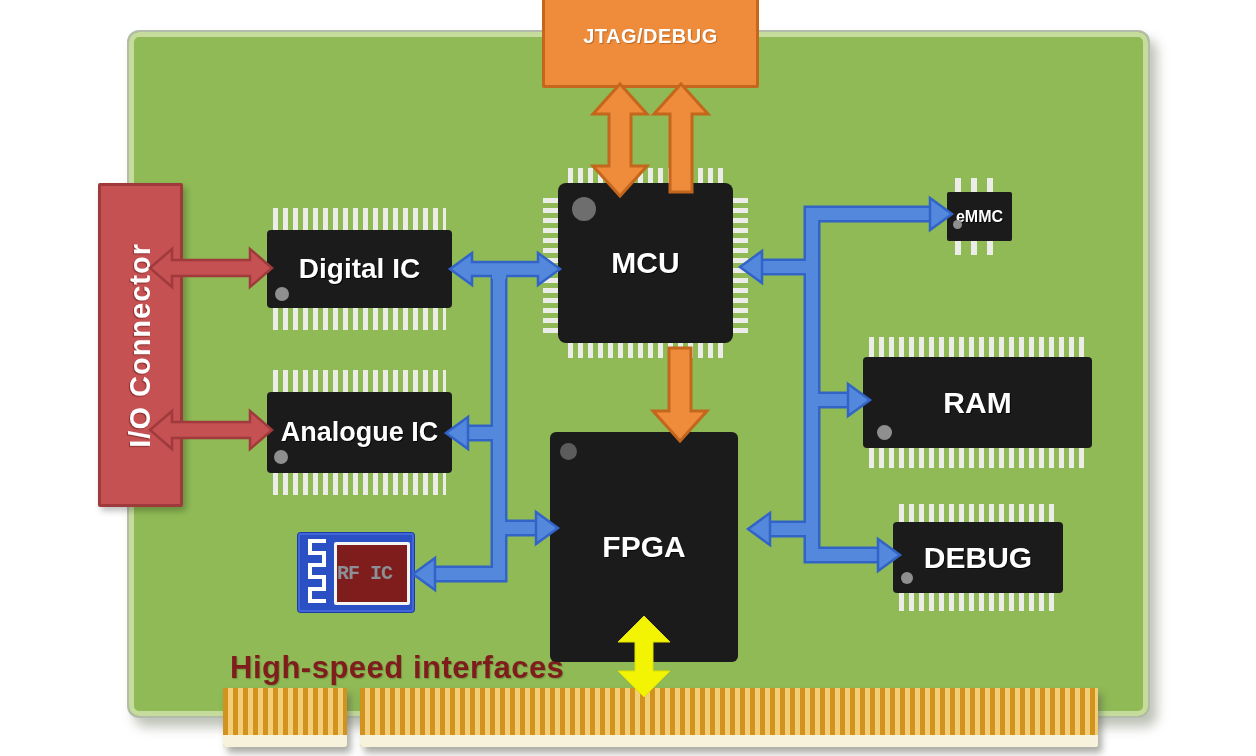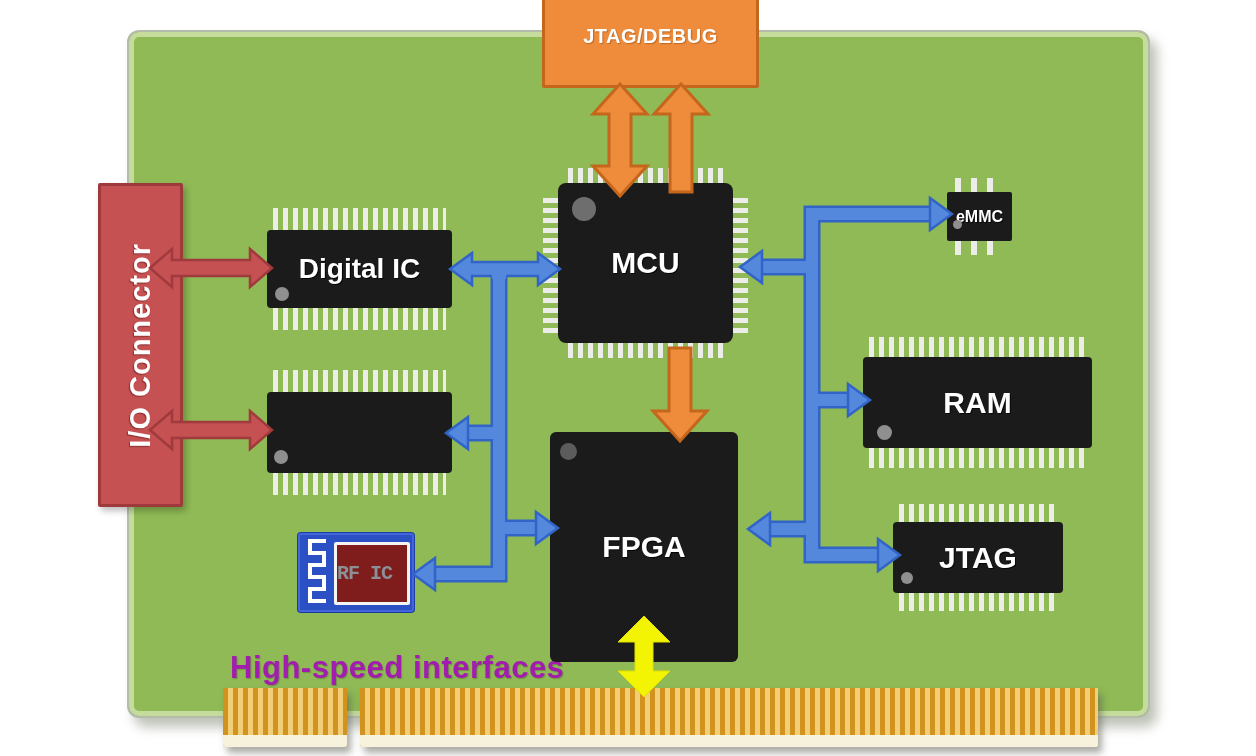--- a/index.html
+++ b/index.html
@@ -9,21 +9,21 @@
     font-family:"Liberation Sans","DejaVu Sans",sans-serif;
     font-weight:bold;
   }
   .board{
     position:absolute;left:127px;top:30px;width:1019px;height:684px;
     background:#8FBA55;border:2px solid #b3bcab;border-radius:12px;
     box-shadow:inset 0 0 0 5px #c6dc9c, 7px 9px 12px rgba(110,120,95,0.45);
   }
   .board-label{
     position:absolute;left:230px;top:650px;
-    font-size:31px;color:#a21caf;letter-spacing:0.5px;
+    font-size:31px;color:#7f1d1d;letter-spacing:0.5px;
     text-shadow:1px 1px 1px rgba(60,80,30,0.35);
   }
   
   .chip{
     position:absolute;background:#1b1b1b;border-radius:4px;
     display:flex;align-items:center;justify-content:center;
     color:#ffffff;
   }
   .chip .label{
     text-shadow:1px 1px 0 rgba(0,0,0,0.8);
@@ -100,20 +100,21 @@
     <div class="pins" style="left:6px;right:6px;top:-22px;height:22px;"></div>
     <div class="pins" style="left:6px;right:6px;bottom:-22px;height:22px;"></div>
     <span class="dot" style="left:8px;top:57px;width:14px;height:14px;"></span>
     <span class="label" style="font-size:28px;">Digital IC</span>
   </div>
 
   <div class="chip" style="left:267px;top:392px;width:185px;height:81px;">
     <div class="pins" style="left:6px;right:6px;top:-22px;height:22px;"></div>
     <div class="pins" style="left:6px;right:6px;bottom:-22px;height:22px;"></div>
     <span class="dot" style="left:7px;top:58px;width:14px;height:14px;"></span>
+    <span class="label" style="font-size:27px;">Analogue IC</span>
   </div>
 
   <div class="chip" style="left:558px;top:183px;width:175px;height:160px;border-radius:8px;">
     <div class="pins" style="left:10px;right:10px;top:-15px;height:15px;"></div>
     <div class="pins" style="left:10px;right:10px;bottom:-15px;height:15px;"></div>
     <div class="pins v" style="top:10px;bottom:10px;left:-15px;width:15px;"></div>
     <div class="pins v" style="top:10px;bottom:10px;right:-15px;width:15px;"></div>
     <span class="dot" style="left:14px;top:14px;width:24px;height:24px;background:#6e6e6e;"></span>
     <span class="label" style="font-size:30px;">MCU</span>
   </div>
@@ -134,21 +135,21 @@
     <div class="pins" style="left:6px;right:6px;top:-20px;height:20px;"></div>
     <div class="pins" style="left:6px;right:6px;bottom:-20px;height:20px;"></div>
     <span class="dot" style="left:14px;top:68px;width:15px;height:15px;"></span>
     <span class="label" style="font-size:30px;">RAM</span>
   </div>
 
   <div class="chip" style="left:893px;top:522px;width:170px;height:71px;">
     <div class="pins" style="left:6px;right:6px;top:-18px;height:18px;"></div>
     <div class="pins" style="left:6px;right:6px;bottom:-18px;height:18px;"></div>
     <span class="dot" style="left:8px;top:50px;width:12px;height:12px;"></span>
-    <span class="label" style="font-size:30px;">JTAG</span>
+    <span class="label" style="font-size:30px;">DEBUG</span>
   </div>
 
   <div class="rf">
     <svg width="34" height="71" style="position:absolute;left:2px;top:2px;">
       <path d="M24 4 H8 V16 H22 V28 H8 V40 H22 V52 H8 V64 H24" fill="none" stroke="#ffffff" stroke-width="4"></path>
     </svg>
     <div class="rf-shield">
       <span class="label">RF IC</span>
     </div>
   </div>

